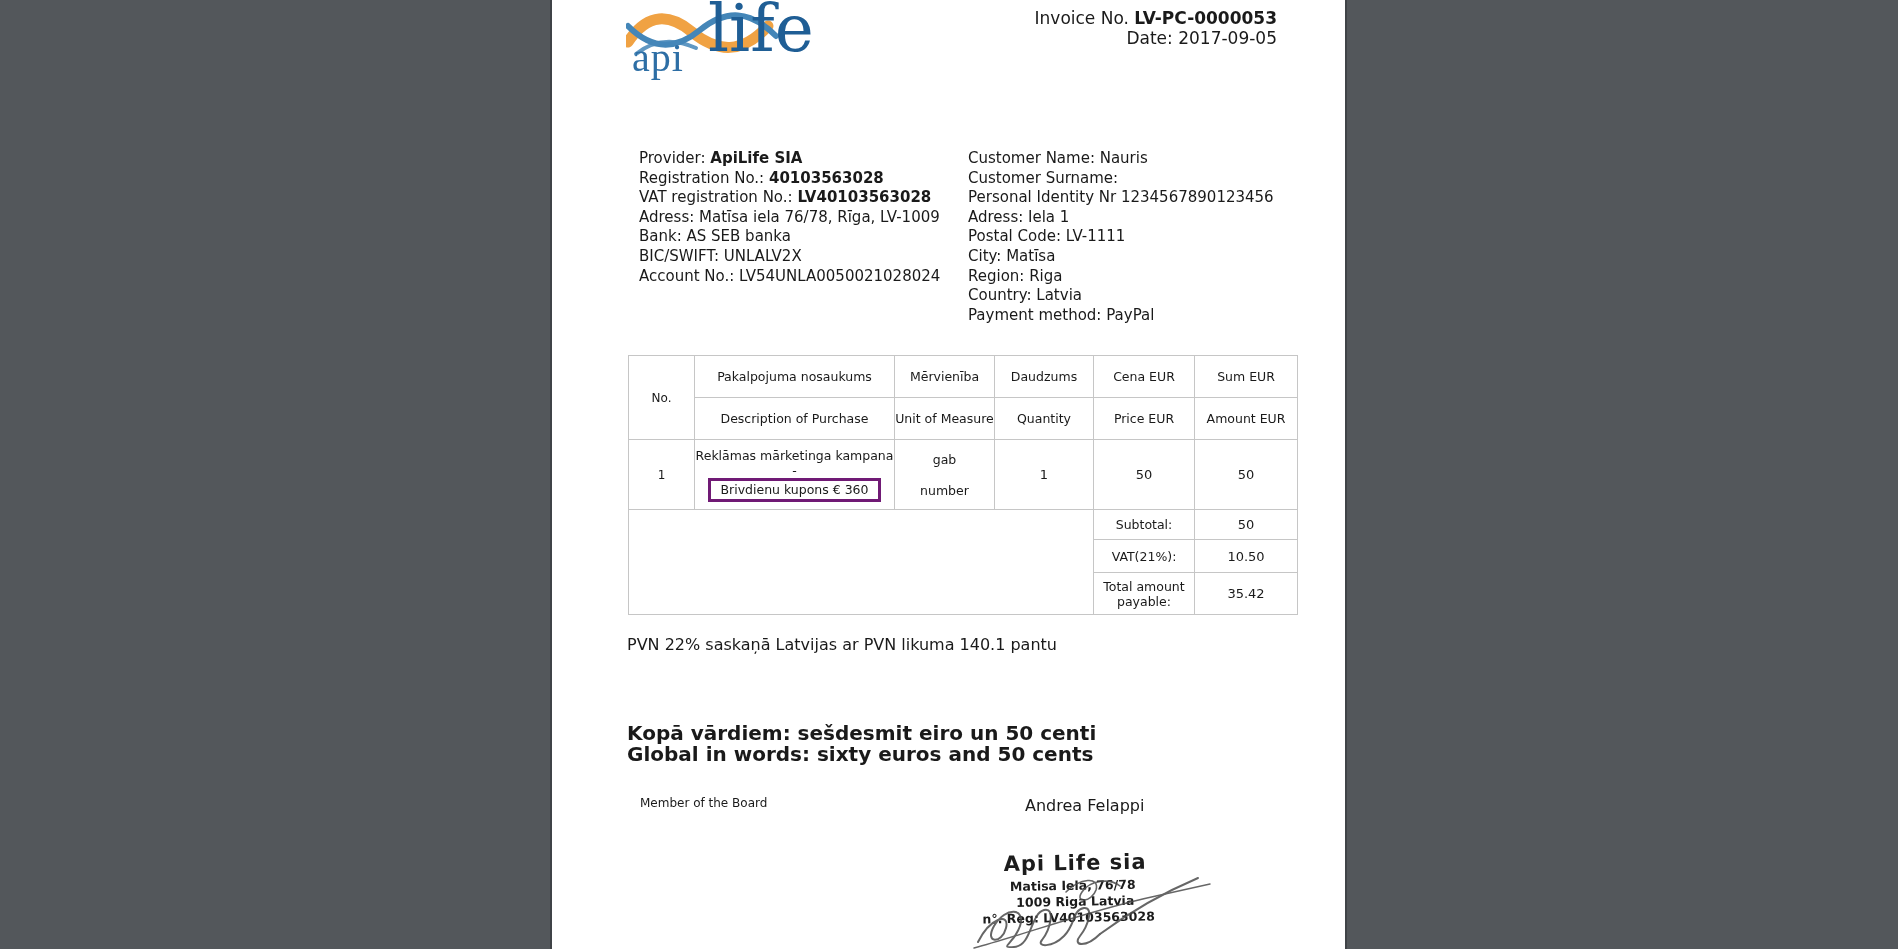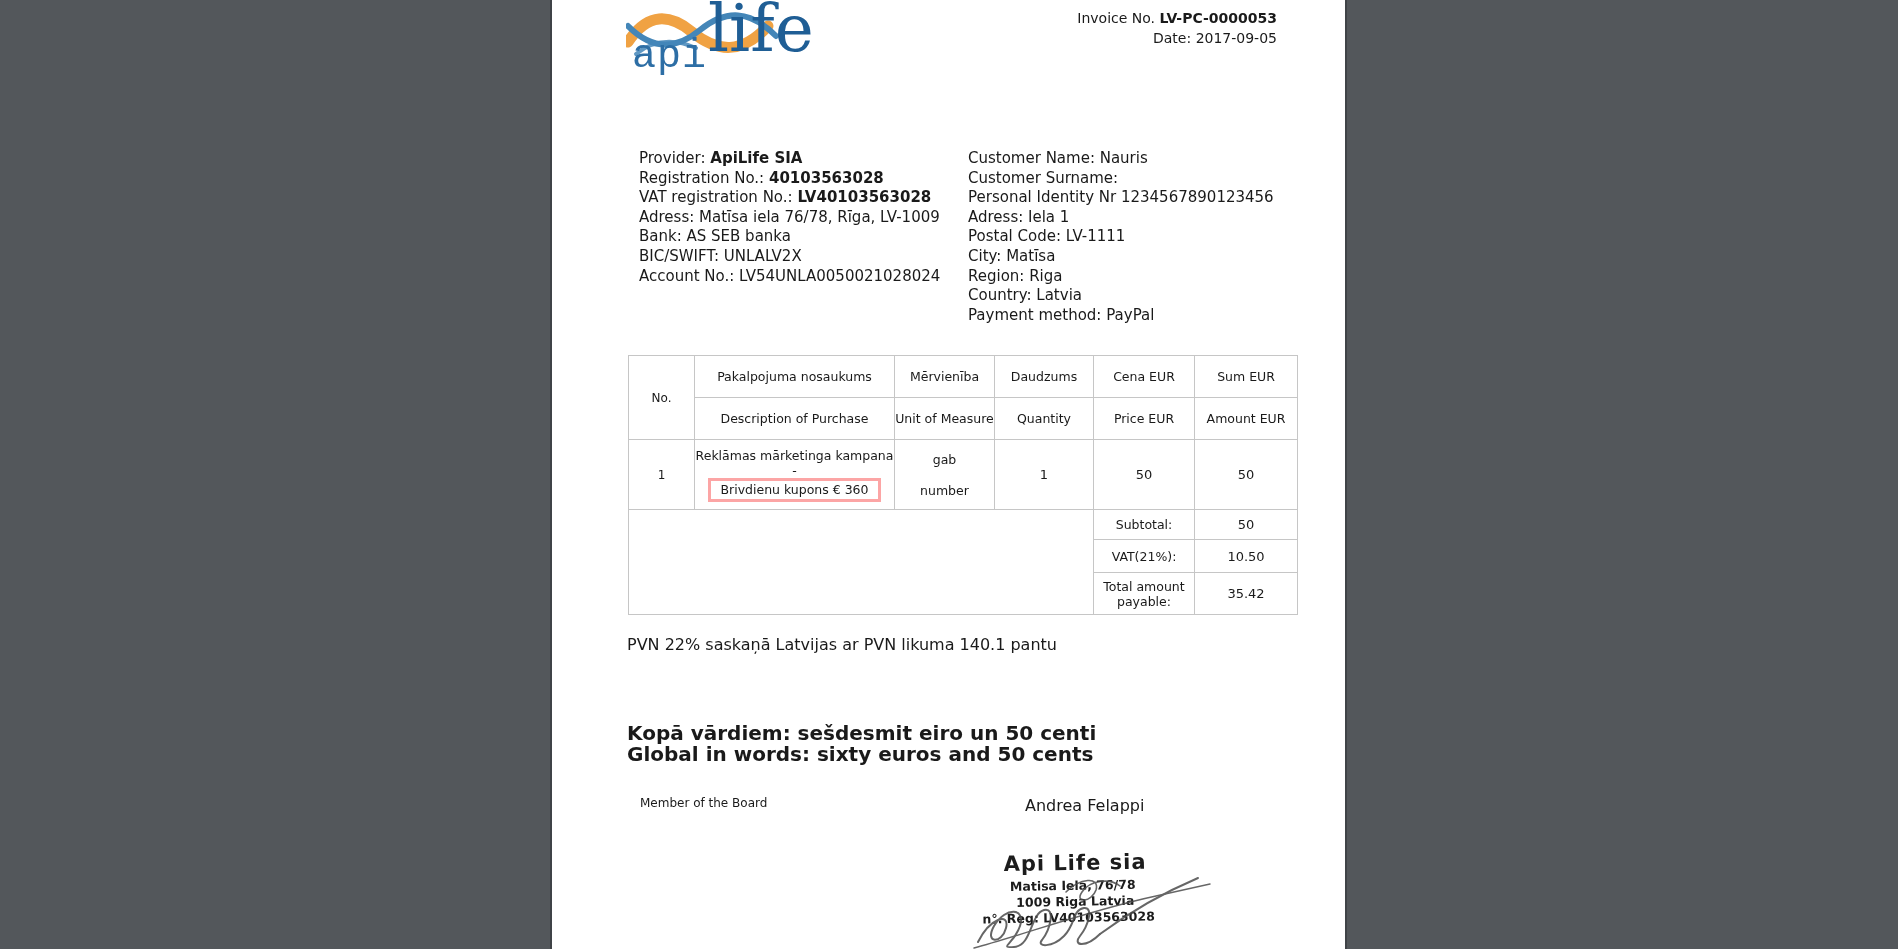--- a/index.html
+++ b/index.html
@@ -11,49 +11,49 @@
     position:relative;
   }
   .page{
     position:absolute;left:552px;top:0;width:793px;height:949px;
     background:#ffffff;outline:2px solid #3f4347;
   }
   
   .logo{position:absolute;left:78px;top:2px;width:230px;height:84px;}
   .logo .waves{position:absolute;left:-4px;top:2px;}
   .logo .api{
-    font-family:Liberation Mono, monospace;
+    font-family:Liberation Serif, serif;
     font-size:40px;color:#2d6ea5;letter-spacing:1px;
     position:absolute;left:2px;top:32px;
   }
   .logo .life{
     font-family:"DejaVu Serif","Liberation Serif",serif;
     font-size:66px;color:#1f5e95;letter-spacing:0px;
     position:absolute;left:78px;top:-12px;
   }
   
   .invoice-meta{
     position:absolute;right:68px;top:9px;text-align:right;
-    font-size:14px;line-height:19.5px;
+    font-size:17px;line-height:19.5px;
   }
   .b{font-weight:bold;}
   
   .provider{position:absolute;left:87px;top:149px;font-size:15px;line-height:19.6px;}
   .customer{position:absolute;left:416px;top:149px;font-size:15px;line-height:19.6px;}
   
   table.items{
     position:absolute;left:76px;top:355px;
     border-collapse:collapse;table-layout:fixed;width:669px;
     font-size:12.5px;color:#1a1a1a;
   }
   table.items td{border:1px solid #c6c6c6;text-align:center;vertical-align:middle;padding:0;}
   td.no-cell{font-size:12px;}
   td.desc-cell{vertical-align:top;padding-top:3px;font-size:12.5px;line-height:15px;}
   .red-box{
-    display:inline-block;border:3px solid #fca5a5;
+    display:inline-block;border:3px solid #701a75;
     padding:1px 9px 2px 9px;margin-top:0px;text-align:right;
   }
   td.unit-cell{vertical-align:top;}
   td.unit-cell .u1{}
   td.unit-cell .u2{margin-top:16px;}
   td.data-mid{font-size:13px;}
   td.empty-span{border:1px solid #c6c6c6;}
   td.total-label{text-align:right;padding-right:9px;font-size:12.5px;line-height:15px;}
   td.total-value{font-size:13px;}
   

